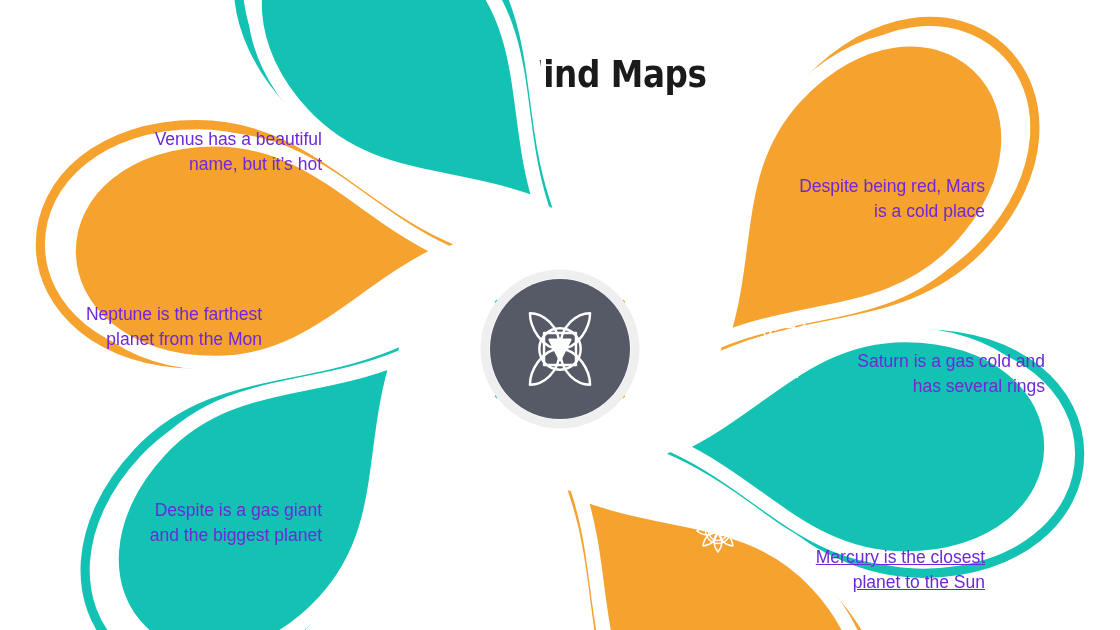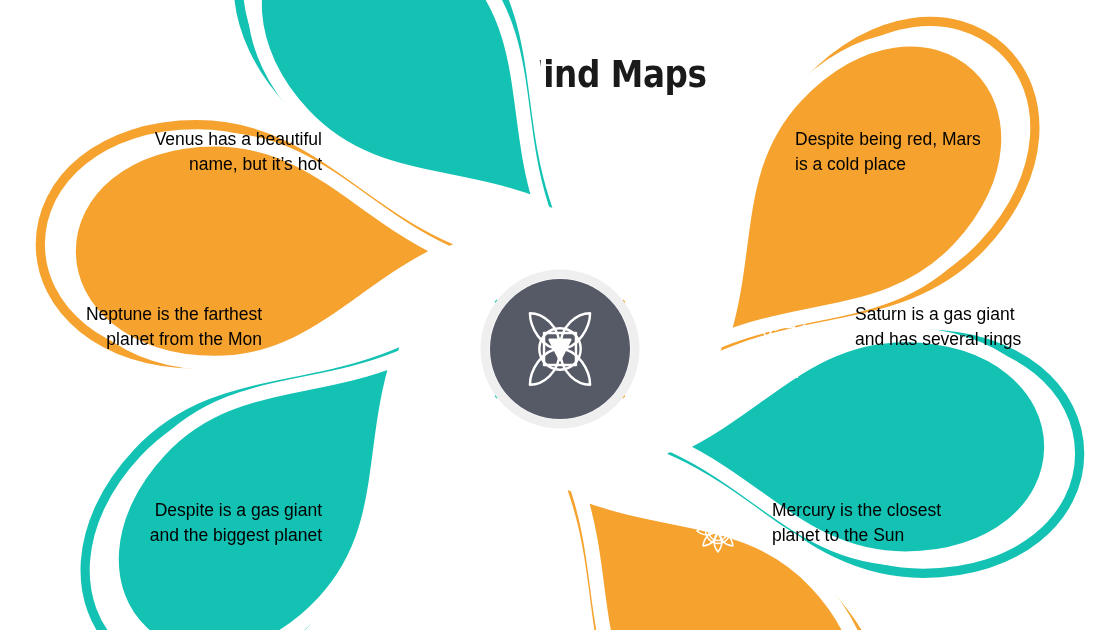--- a/index.html
+++ b/index.html
@@ -43,32 +43,32 @@
     top: 0;
     width: 1120px;
     height: 630px;
   }
 
   .label {
     position: absolute;
     font-family: "Liberation Sans", sans-serif;
     font-size: 17.5px;
     line-height: 25px;
-    color: #000000;
+    color: #6d28d9;
     width: 190px;
   }
   .label.right-align { text-align: right; }
-  .label.left-align  { text-align: left; }
+  .label.left-align  { text-align: right; margin-top: 47px; }
 
   .lbl-venus   { left: 132px; top: 127px; }
   .lbl-mars    { left: 795px; top: 127px; }
   .lbl-neptune { left: 72px;  top: 302px; }
   .lbl-saturn  { left: 855px; top: 302px; }
   .lbl-jupiter { left: 132px; top: 498px; }
-  .lbl-mercury { left: 772px; top: 498px; }
+  .lbl-mercury { left: 795px; top: 498px; text-decoration: underline; }
 </style>
 </head>
 <body>
 
 <div id="stage">
 
   <div id="title">Yoga Mind Maps</div>
 
   <svg id="diagram" viewBox="0 0 1120 630">
     <defs>
@@ -292,19 +292,19 @@
       </g>
     </g>
   </svg>
 
   <div class="label right-align lbl-venus">Venus has a beautiful name, but it’s hot</div>
 
   <div class="label left-align lbl-mars">Despite being red, Mars is a cold place</div>
 
   <div class="label right-align lbl-neptune">Neptune is the farthest planet from the Mon</div>
 
-  <div class="label left-align lbl-saturn">Saturn is a gas giant and has several rings</div>
+  <div class="label left-align lbl-saturn">Saturn is a gas cold and has several rings</div>
 
   <div class="label right-align lbl-jupiter">Despite is a gas giant and the biggest planet</div>
 
   <div class="label left-align lbl-mercury">Mercury is the closest planet to the Sun</div>
 
 </div>
 
 </body></html>

